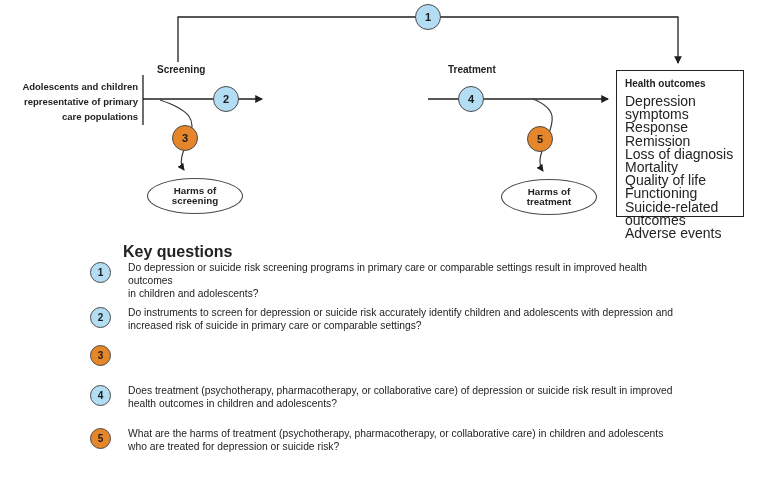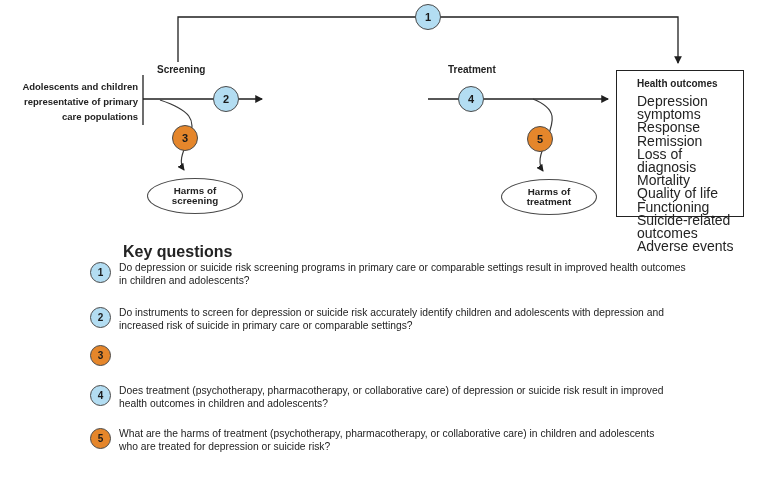--- a/index.html
+++ b/index.html
@@ -34,36 +34,36 @@
   .circle-3{left:172px;top:125px;}
   .circle-4{left:458px;top:86px;}
   .circle-5{left:527px;top:126px;}
 
   .diagnosed-box{left:270px;top:81px;width:158px;height:36px;background:#fff;
       border:2px solid var(--box-border);border-radius:9px;display:flex;
       align-items:center;justify-content:center;text-align:center;
       font-size:9.8px;line-height:12px;}
 
   .outcomes-box{left:616px;top:70px;width:128px;height:147px;background:#fff;
-      border:1.5px solid #222;padding:7px 7px 5px 20px;}
+      border:1.5px solid #222;padding:7px 7px 5px 8px;}
   .outcomes-title{font-size:10px;font-weight:bold;margin-bottom:6px;}
   .outcomes-item{font-size:14px;line-height:13.2px;}
 
   .harm-ellipse{width:96px;height:36px;background:#fff;border:1.3px solid var(--circle-border);
       border-radius:50%;display:flex;align-items:center;justify-content:center;
       text-align:center;font-size:9.8px;font-weight:bold;line-height:10.5px;}
   .harm-screening{left:147px;top:178px;}
   .harm-treatment{left:501px;top:179px;}
 
   .kq-title{left:123px;top:243px;font-size:16px;font-weight:bold;}
   .kq-row{left:90px;width:600px;display:flex;align-items:flex-start;}
   .kq-circle{width:21px;height:21px;min-width:21px;border:1.3px solid var(--circle-border);
       border-radius:50%;display:flex;align-items:center;justify-content:center;
       font-size:10px;font-weight:bold;color:#1a1a1a;margin-top:1px;}
-  .kq-text{margin-left:8px;font-size:10.3px;line-height:13px;}
+  .kq-text{margin-left:17px;font-size:10.3px;line-height:13px;}
   .kq-1{top:261px;} .kq-2{top:306px;} .kq-3{top:344px;} .kq-4{top:384px;} .kq-5{top:427px;}
 </style>
 </head>
 <body>
 
 <div id="fig">
 
   <svg id="connectors" viewBox="0 0 760 484" xmlns="http://www.w3.org/2000/svg">
     <defs>
       <marker id="arrow" markerWidth="6" markerHeight="6" refX="5.2" refY="3" orient="auto" markerUnits="strokeWidth">

